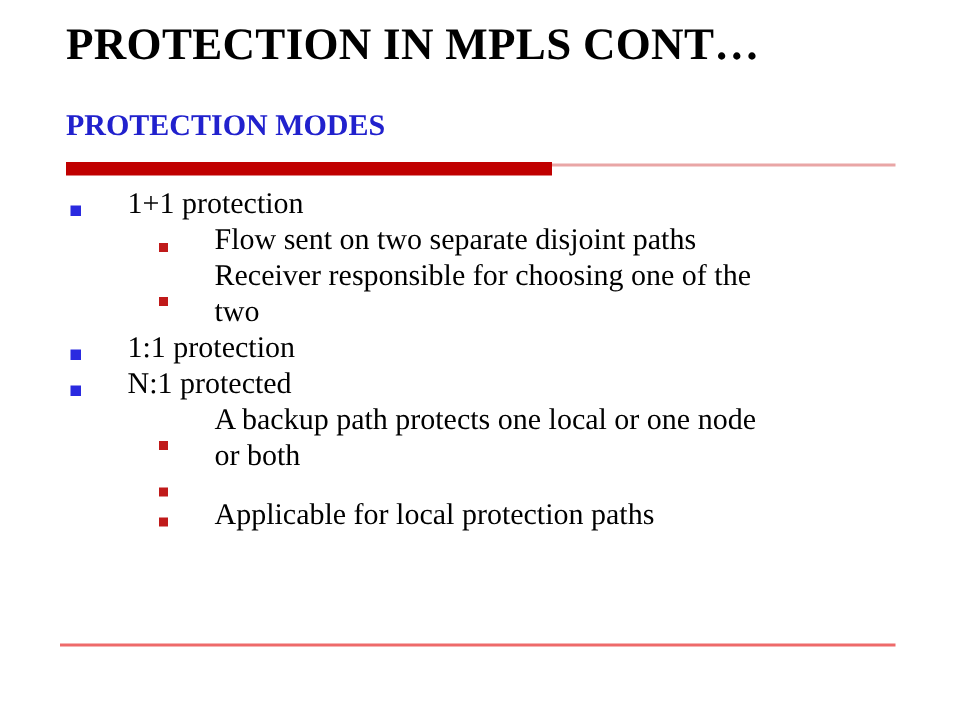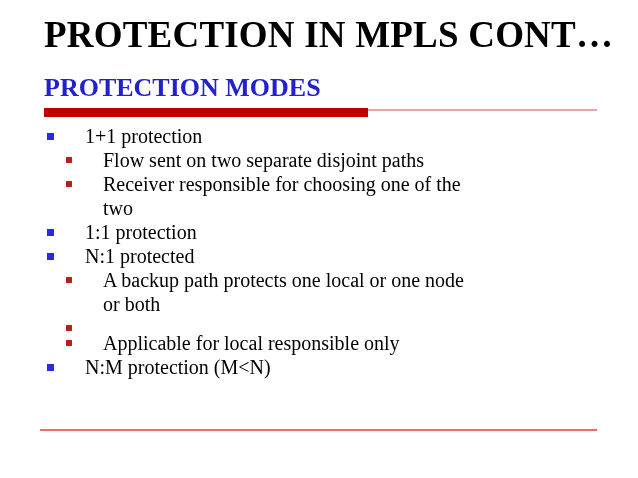--- a/index.html
+++ b/index.html
@@ -8,31 +8,31 @@
     width: 638px;
     height: 478px;
     background: #ffffff;
     overflow: hidden;
     font-family: "Liberation Serif", "DejaVu Serif", serif;
   }
   .title {
     position: absolute;
     left: 44px;
     top: 13px;
-    font-size: 37px;
+    font-size: 30px;
     font-weight: bold;
     color: #000000;
     letter-spacing: 0.2px;
     white-space: nowrap;
   }
   .subtitle {
     position: absolute;
     left: 44px;
     top: 73px;
-    font-size: 26px;
+    font-size: 20px;
     font-weight: bold;
     color: #2121cd;
     white-space: nowrap;
   }
   .accent-line {
     position: absolute;
     left: 366px;
     top: 109px;
     width: 231px;
     height: 2px;
@@ -47,27 +47,27 @@
     background: #c00000;
   }
   .bullets {
     position: absolute;
     left: 0;
     top: 124px;
     width: 638px;
   }
   .row {
     display: flex;
-    align-items: flex-start;
+    align-items: center;
     font-size: 20px;
     line-height: 24px;
     color: #000000;
   }
   .row.l1 { padding-left: 47px; }
-  .row.l2 { padding-left: 66px; }
+  .row.l2 { padding-left: 66px; margin-left: 40px; }
   .sq {
     flex: 0 0 auto;
     margin-top: 9px;
   }
   .l1 .sq { width: 7px; height: 7px; background: #2a2ae0; }
   .l2 .sq { width: 6px; height: 6px; background: #c01a1a; }
   .txt { margin-left: 31px; }
   .l2 .txt { max-width: 378px; }
   .bottom-line {
     position: absolute;
@@ -112,22 +112,18 @@
       </div>
       <div class="row l2">
         <span class="sq"></span>
         <span class="txt">A backup path protects one local or one node or both</span>
       </div>
       <div class="row l2">
         <span class="sq"></span>
       </div>
       <div class="row l2">
         <span class="sq"></span>
-        <span class="txt">Applicable for local responsible only</span>
-      </div>
-      <div class="row l1">
-        <span class="sq"></span>
-        <span class="txt">N:M protection (M&lt;N)</span>
+        <span class="txt">Applicable for local protection paths</span>
       </div>
     </div>
 
   <div class="bottom-line"></div>
 </div>
 
 </body></html>

